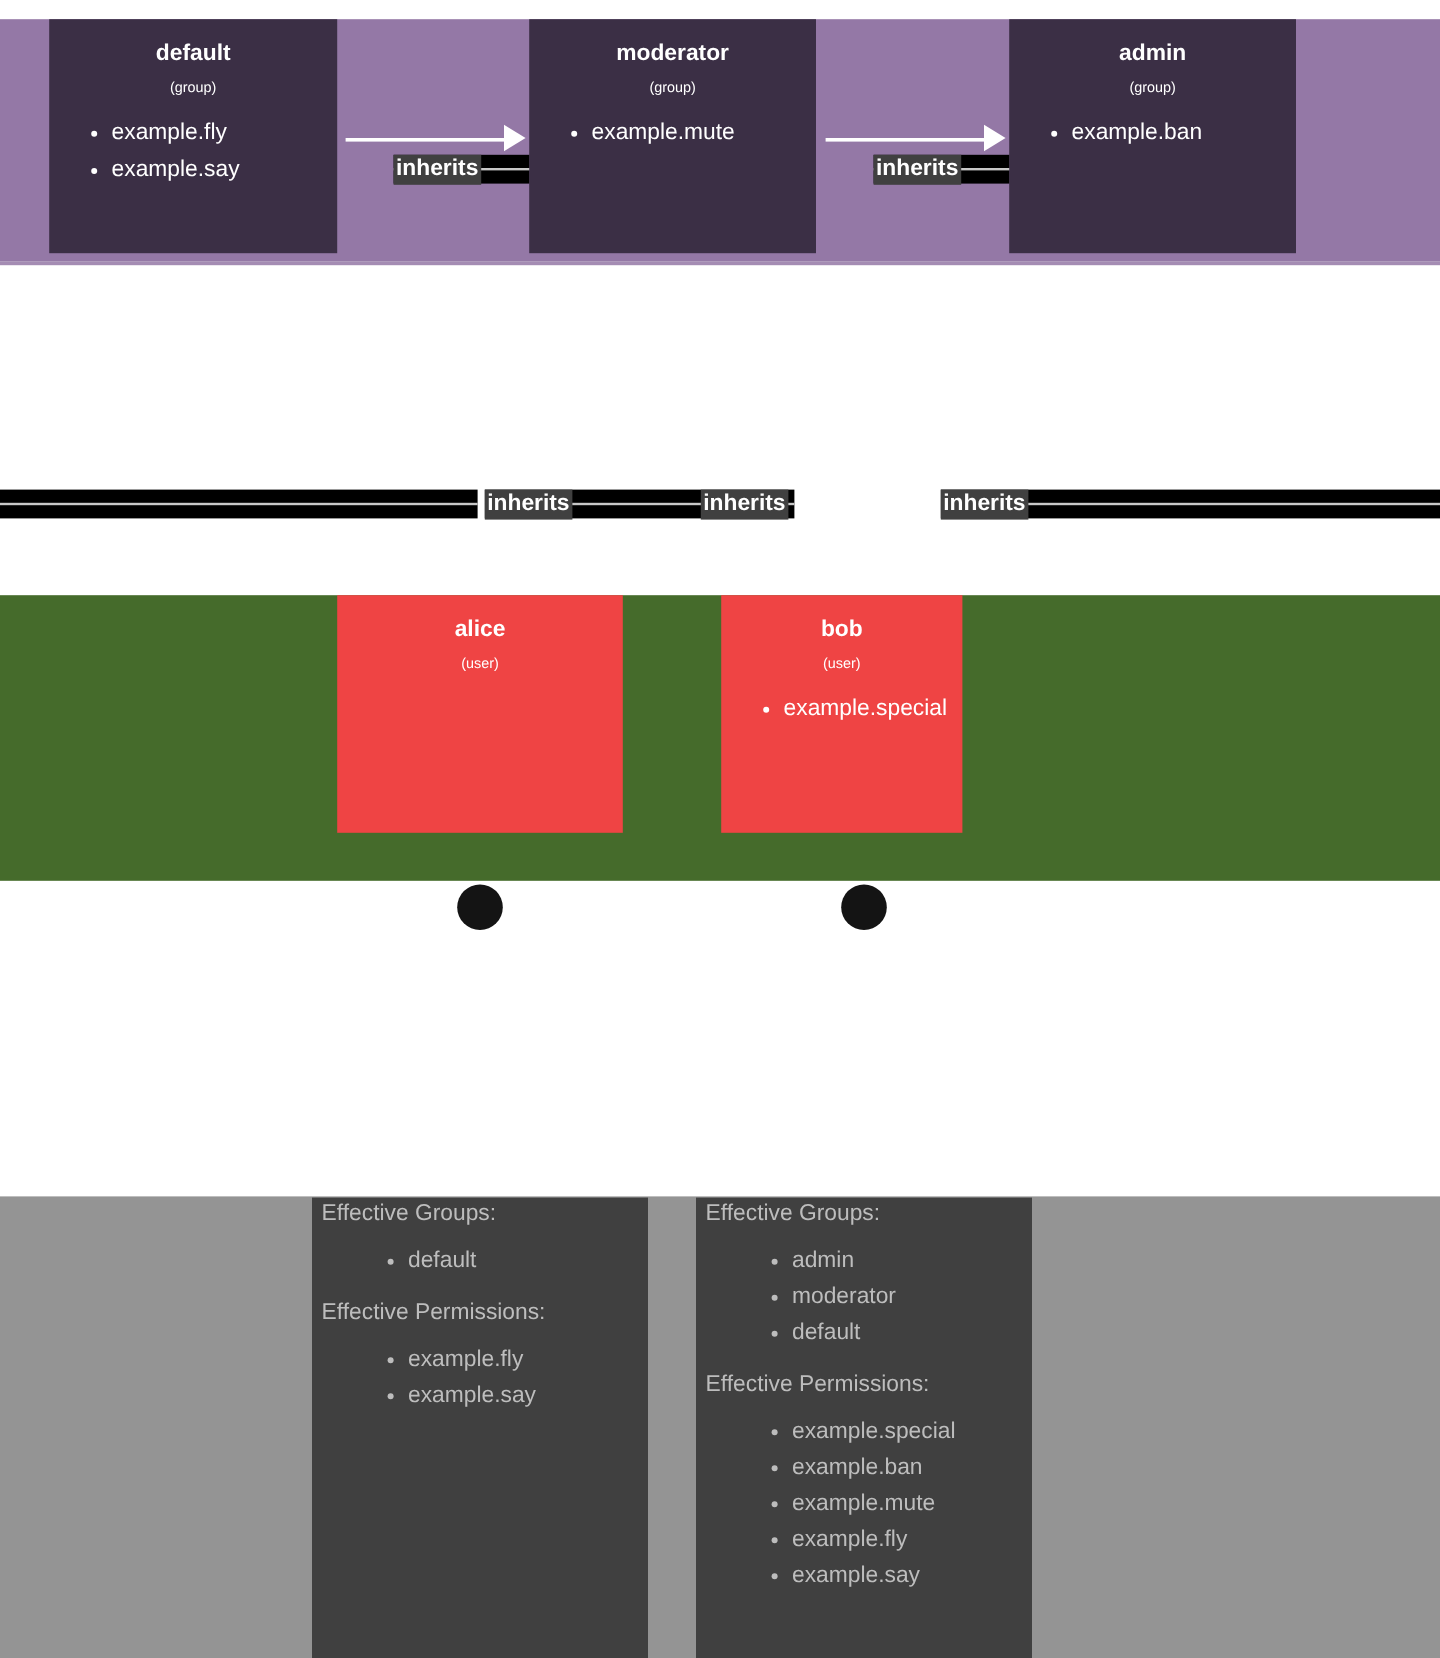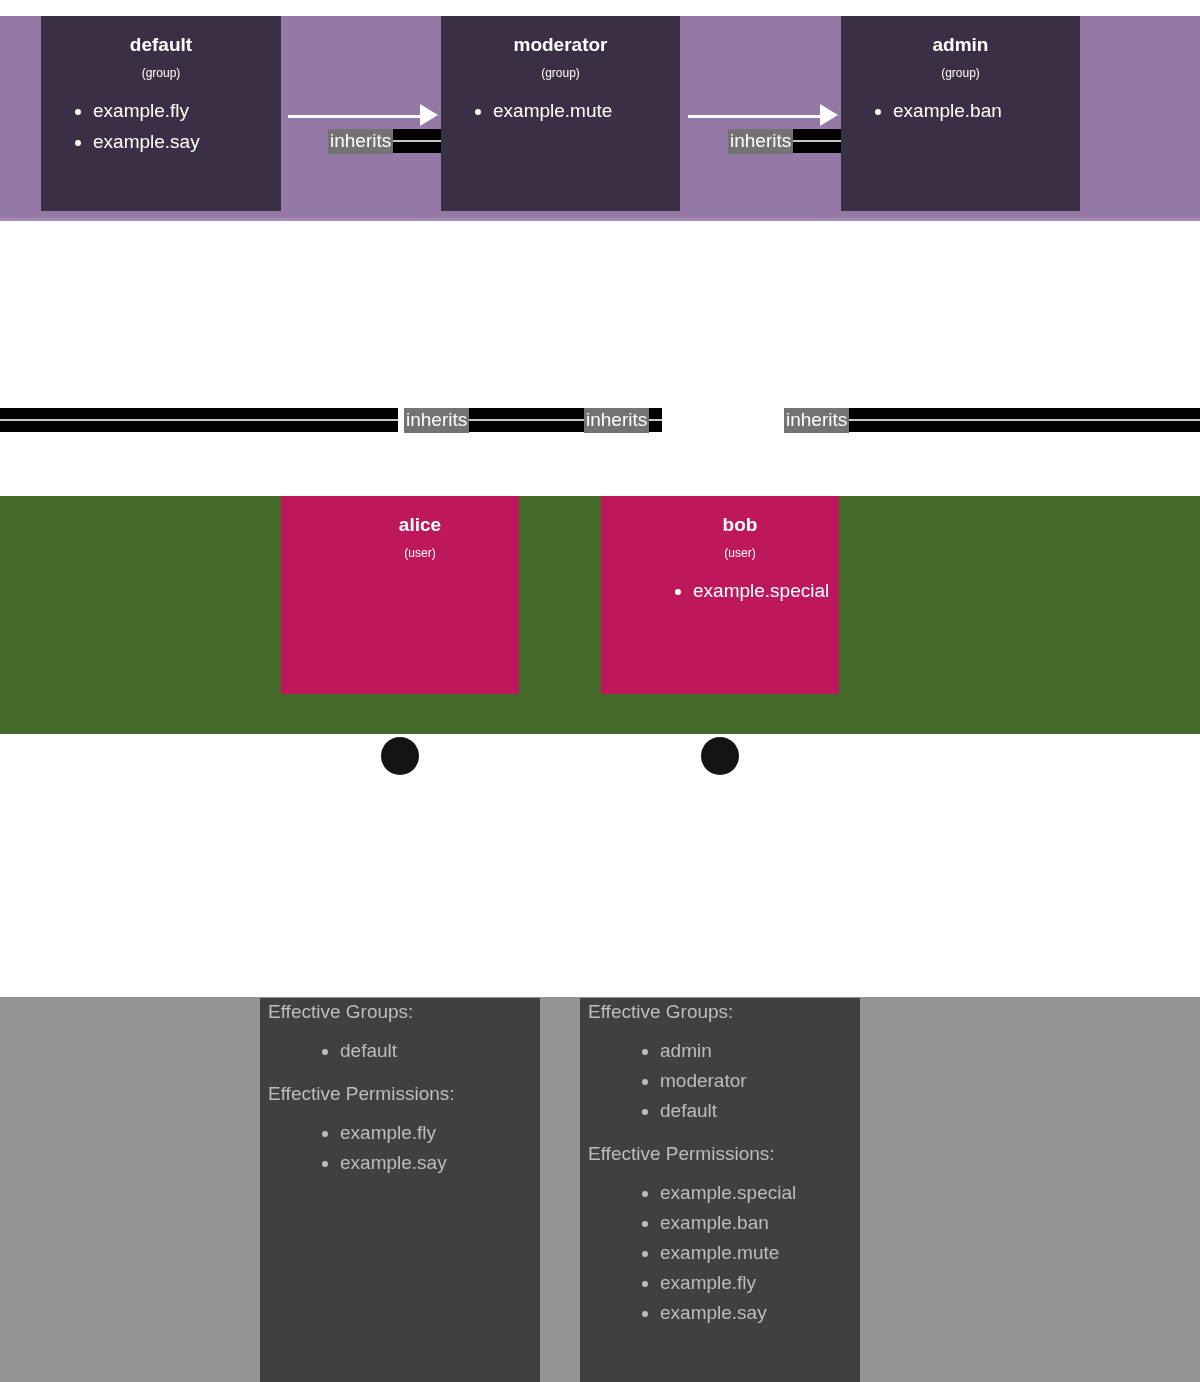--- a/index.html
+++ b/index.html
@@ -77,27 +77,27 @@
     margin: 8px 0 0 0;
     padding-left: 52px;
     list-style: disc;
   }
   .node ul.perm-list li {
     font-size: 19px;
     line-height: 31px;
   }
 
   .group-node { background: #3b2f45; }
-  .user-node  { background: #be185d; padding-left: 40px; }
+  .user-node  { background: #ef4444; }
 
   #node-default   { left: 41px;  top: 0px;  width: 240px; height: 195px; }
   #node-moderator { left: 441px; top: 0px;  width: 239px; height: 195px; }
   #node-admin     { left: 841px; top: 0px;  width: 239px; height: 195px; }
   #node-alice     { left: 281px; top: 480px; width: 238px; height: 198px; }
-  #node-bob       { left: 601px; top: 480px; width: 238px; height: 198px; }
+  #node-bob       { left: 601px; top: 480px; width: 201px; height: 198px; }
 
   
   .arrow-line {
     position: absolute;
     height: 3px;
     background: #ffffff;
   }
   .arrow-head {
     position: absolute;
     width: 0; height: 0;
@@ -106,27 +106,28 @@
     border-left: 18px solid #ffffff;
   }
   #arrow1-line { left: 288px; top: 99px;  width: 140px; }
   #arrow1-head { left: 420px; top: 88px; }
   #arrow2-line { left: 688px; top: 99px;  width: 140px; }
   #arrow2-head { left: 820px; top: 88px; }
 
   
   .edge-label {
     position: absolute;
-    background: #737373;
+    background: #404040;
     color: #ffffff;
     font-size: 19px;
     line-height: 22px;
     padding: 1px 2px 2px 2px;
     white-space: nowrap;
     z-index: 6;
+    font-weight: bold;
   }
   .edge-rail {
     position: absolute;
     background: #000000;
     z-index: 4;
   }
   .edge-rail::after {
     content: "";
     position: absolute;
     left: 0;

